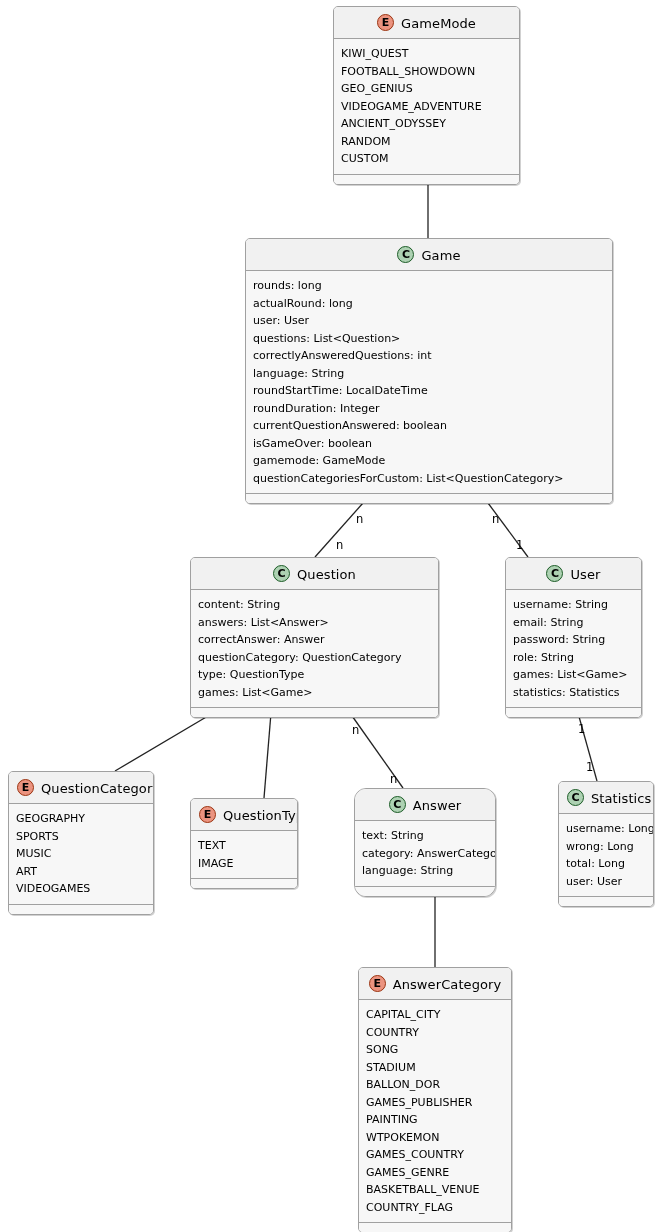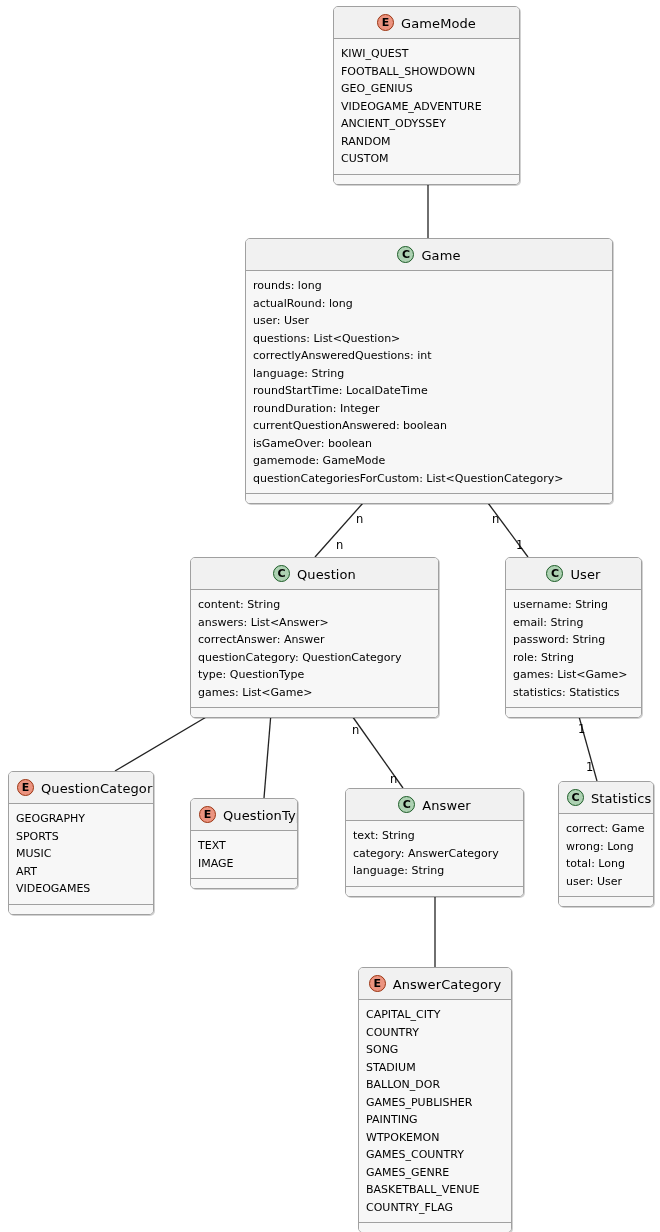--- a/index.html
+++ b/index.html
@@ -188,33 +188,33 @@
         <div class="uml-footer"></div>
       </div>
       <div class="uml-box" style="left: 190px; top: 798px; width: 108px;">
         <div class="uml-header"><span class="uml-icon icon-enum">E</span><span class="uml-title">QuestionType</span></div>
         <div class="uml-body">
           <div class="uml-row">TEXT</div>
           <div class="uml-row">IMAGE</div>
         </div>
         <div class="uml-footer"></div>
       </div>
-      <div class="uml-box" style="left: 345px; top: 788px; width: 179px;">
+      <div class="uml-box" style="left: 354px; top: 788px; width: 142px; border-radius: 12px;">
         <div class="uml-header"><span class="uml-icon icon-class">C</span><span class="uml-title">Answer</span></div>
         <div class="uml-body">
           <div class="uml-row">text: String</div>
           <div class="uml-row">category: AnswerCategory</div>
           <div class="uml-row">language: String</div>
         </div>
         <div class="uml-footer"></div>
       </div>
       <div class="uml-box" style="left: 558px; top: 781px; width: 96px;">
         <div class="uml-header"><span class="uml-icon icon-class">C</span><span class="uml-title">Statistics</span></div>
         <div class="uml-body">
-          <div class="uml-row">correct: Game</div>
+          <div class="uml-row">username: Long</div>
           <div class="uml-row">wrong: Long</div>
           <div class="uml-row">total: Long</div>
           <div class="uml-row">user: User</div>
         </div>
         <div class="uml-footer"></div>
       </div>
       <div class="uml-box" style="left: 358px; top: 967px; width: 154px;">
         <div class="uml-header"><span class="uml-icon icon-enum">E</span><span class="uml-title">AnswerCategory</span></div>
         <div class="uml-body">
           <div class="uml-row">CAPITAL_CITY</div>

